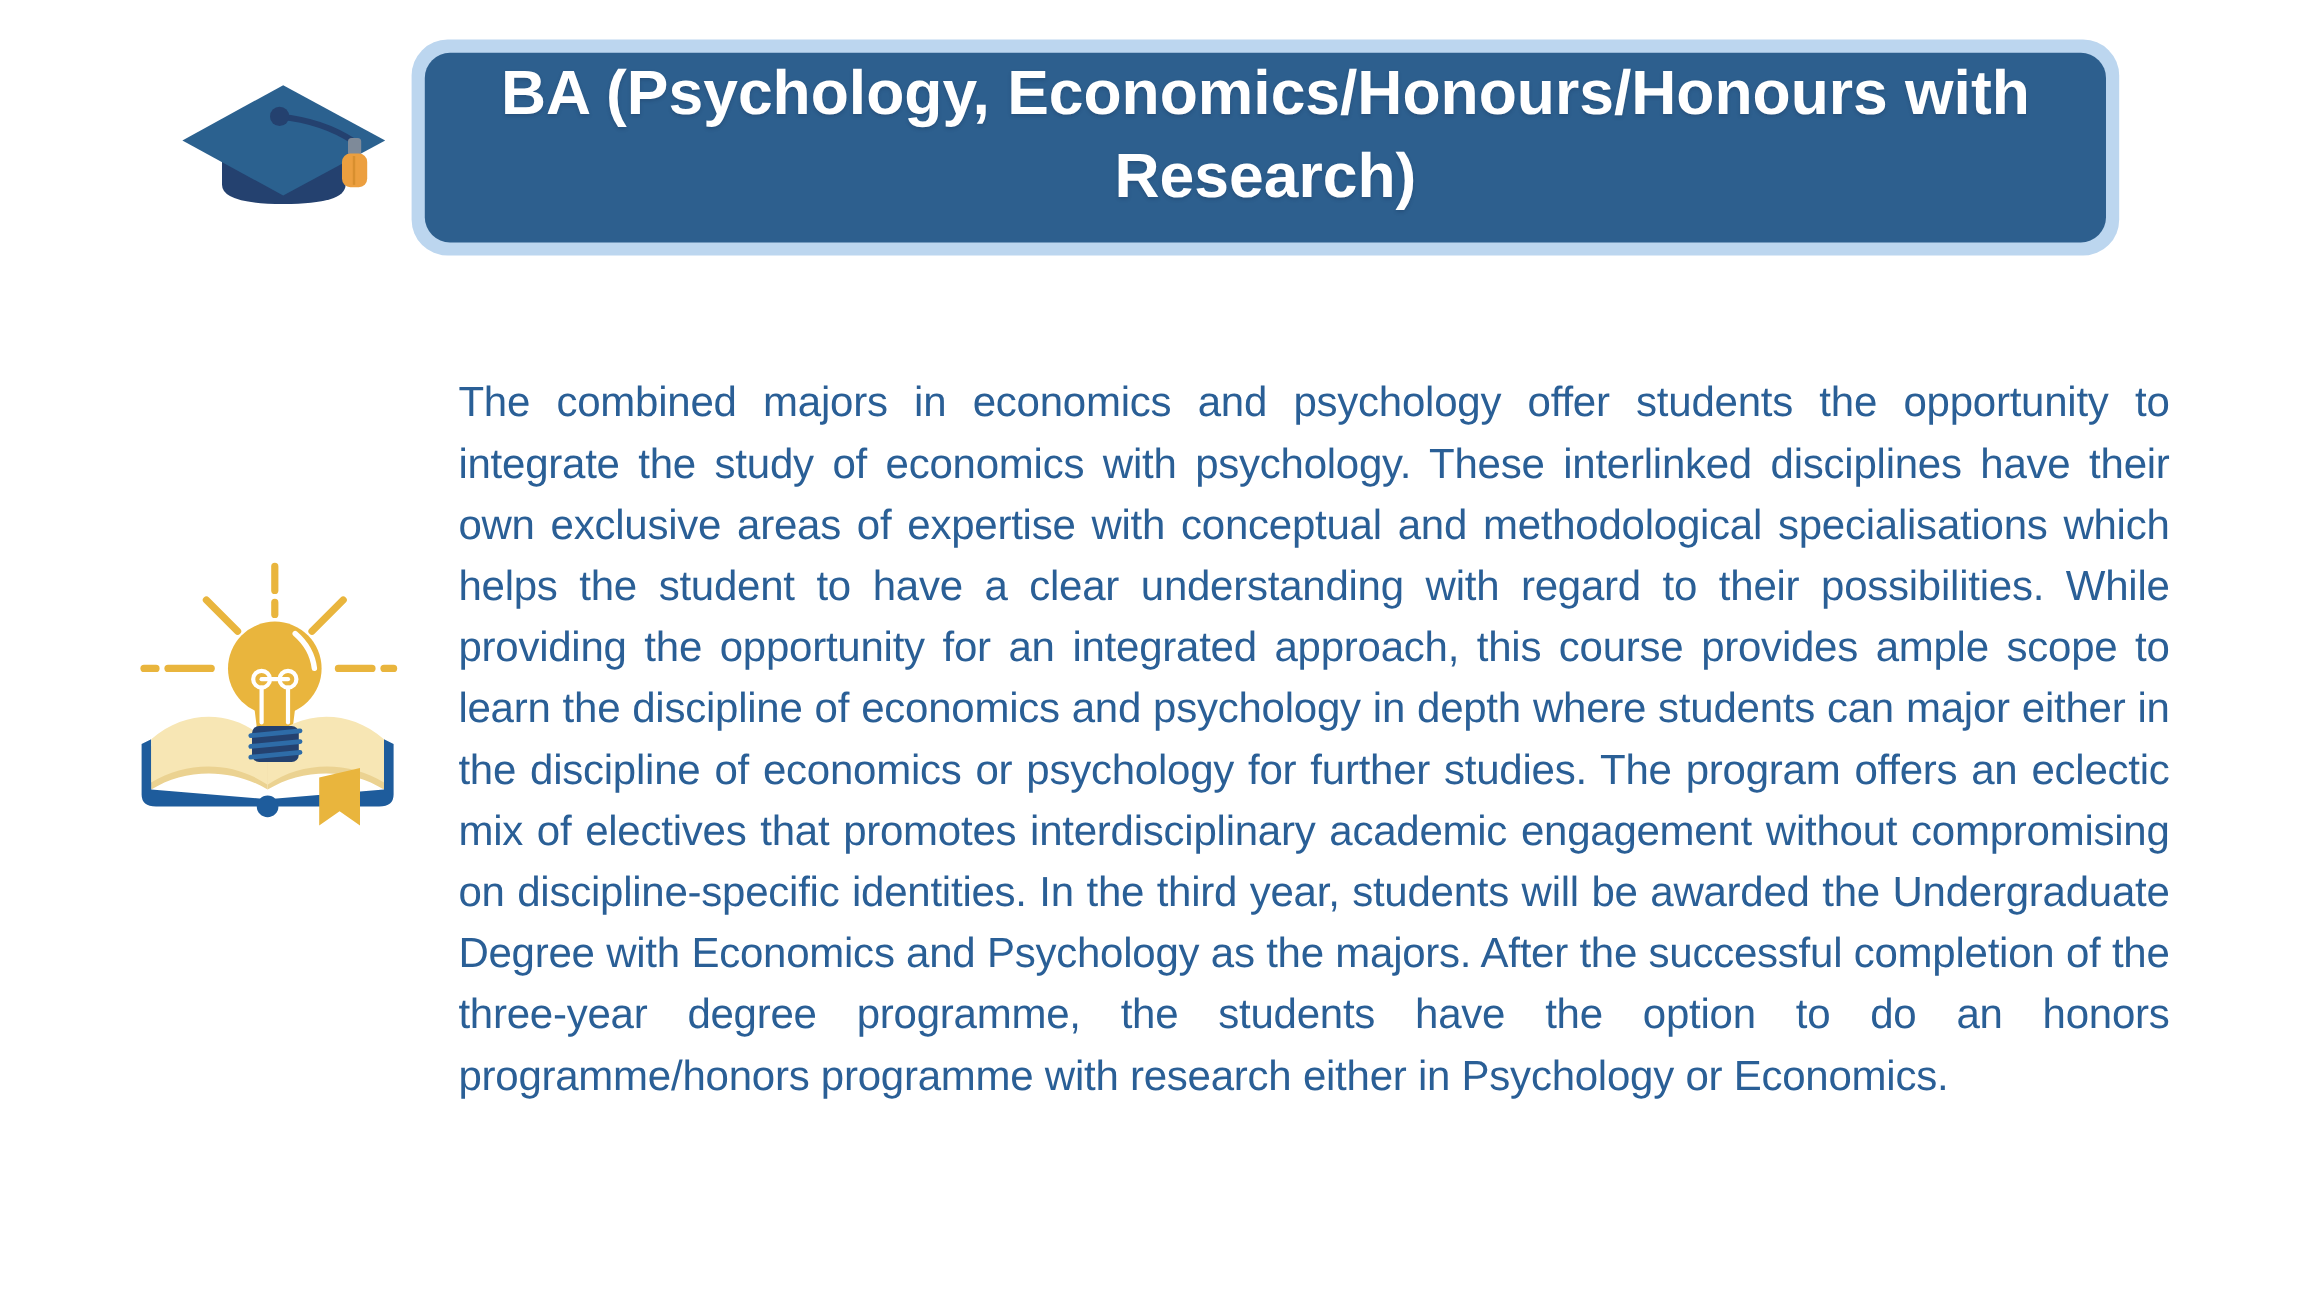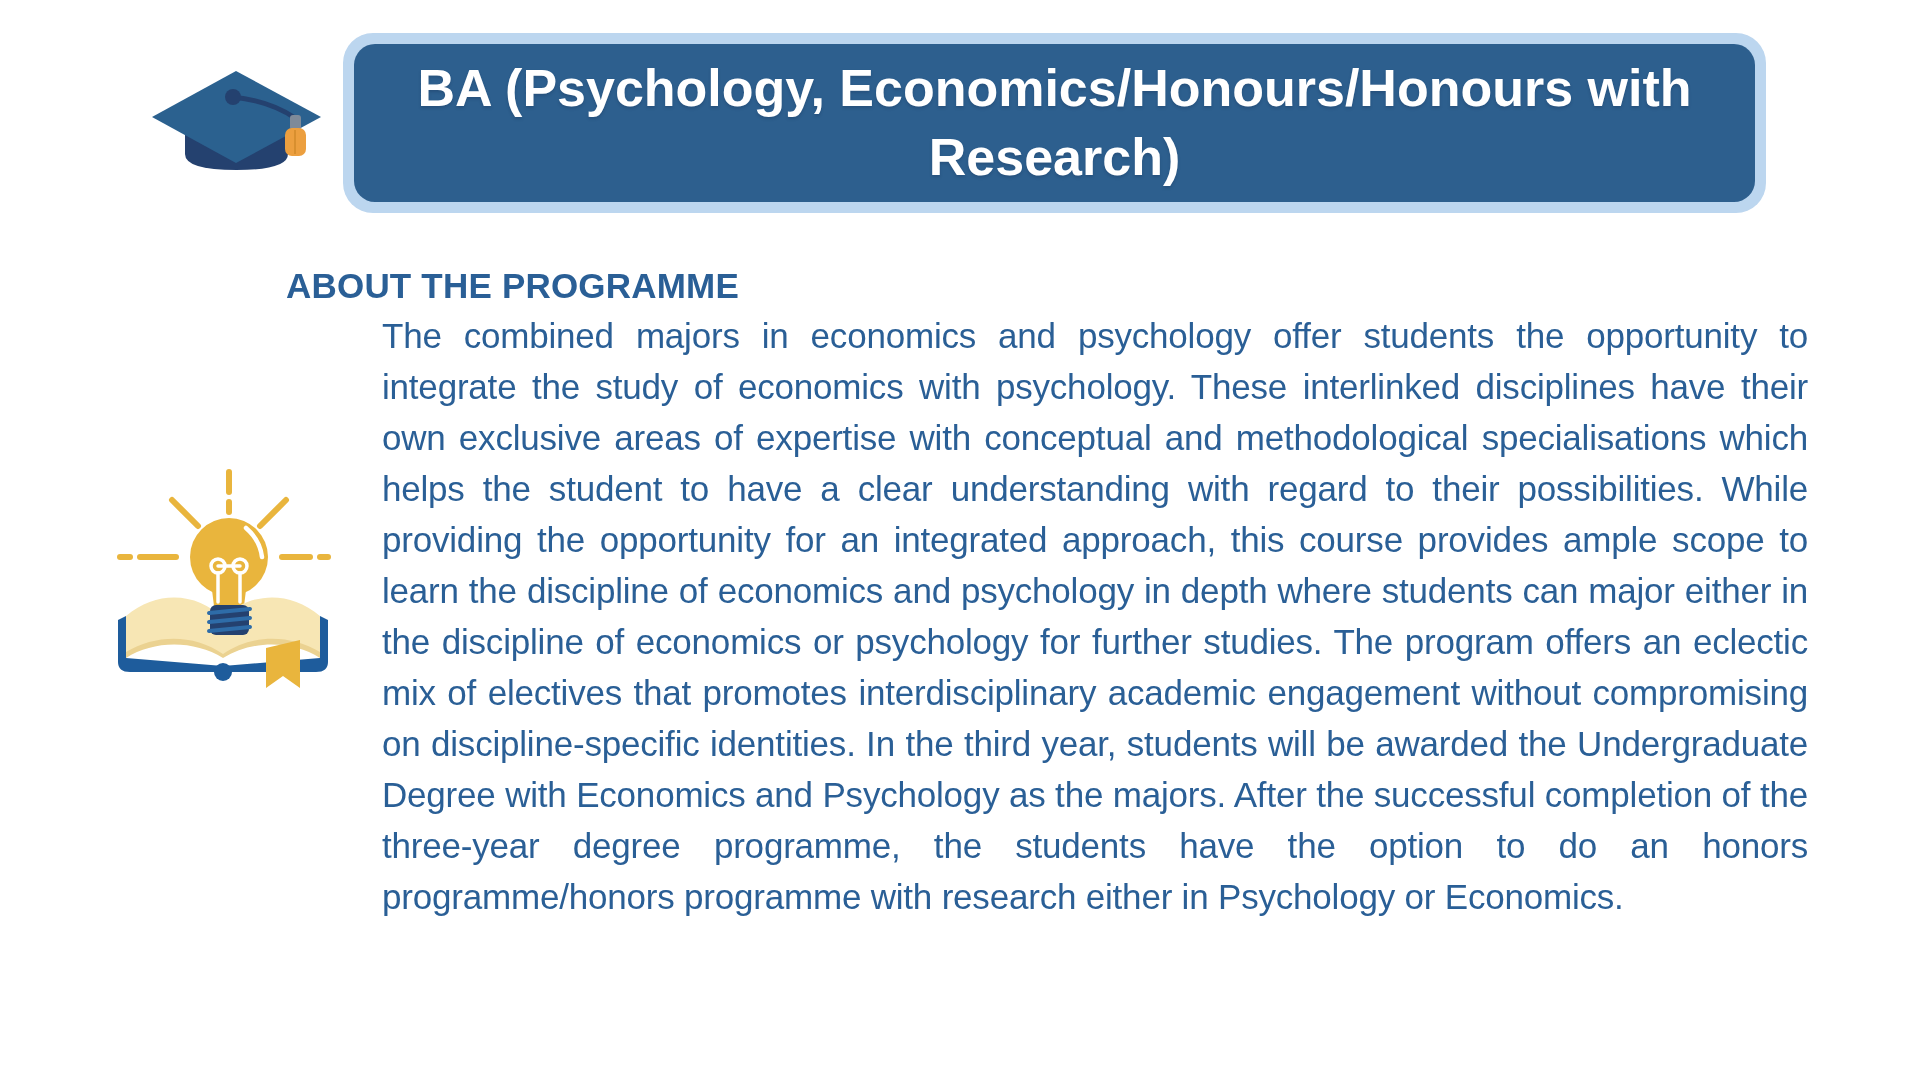--- a/index.html
+++ b/index.html
@@ -25,21 +25,21 @@
   .page{position:relative;width:1920px;height:1080px;background:#ffffff;}
 
   .cap-icon{position:absolute;left:145px;top:60px;width:180px;height:115px;}
 
   .title-banner{
     position:absolute;left:343px;top:33px;width:1423px;height:180px;
     background:var(--banner_border);border-radius:30px;padding:11px;
   }
   .title-banner-inner{
     width:100%;height:100%;background:var(--banner_bg);border-radius:21px;
-    display:flex;align-items:center;justify-content:center;text-align:center;
+    display:flex;justify-content:center;text-align:center;
     padding:0 34px;
   }
   .title-banner-inner h1{
     color:var(--title_text);font-size:52px;font-weight:700;line-height:1.32;
     letter-spacing:0px;text-shadow:0 2px 3px rgba(20,40,70,0.25);
   }
 
   .about-heading{
     position:absolute;left:286px;top:266px;
     color:var(--heading_text);font-size:35px;font-weight:700;letter-spacing:0.2px;
@@ -73,21 +73,20 @@
     <rect x="140" y="68" width="21" height="28" rx="7" fill="var(--tassel_orange)"></rect>
     <line x1="150" y1="70" x2="150" y2="94" stroke="#d88f2f" stroke-width="2"></line>
   </svg>
 
   <div class="title-banner">
     <div class="title-banner-inner">
       <h1>BA (Psychology, Economics/Honours/Honours with Research)</h1>
     </div>
   </div>
 
-  <h2 class="about-heading">ABOUT THE PROGRAMME</h2>
 
   <svg class="book-icon" viewBox="0 0 218 240" aria-hidden="true">
 
     <g stroke="var(--icon_gold)" stroke-width="6" stroke-linecap="round" fill="none">
       <line x1="115" y1="10" x2="115" y2="30"></line>
       <line x1="115" y1="40" x2="115" y2="50"></line>
       <line x1="58" y1="38" x2="84" y2="64"></line>
       <line x1="172" y1="38" x2="146" y2="64"></line>
       <line x1="6" y1="95" x2="16" y2="95"></line>
       <line x1="26" y1="95" x2="62" y2="95"></line>

